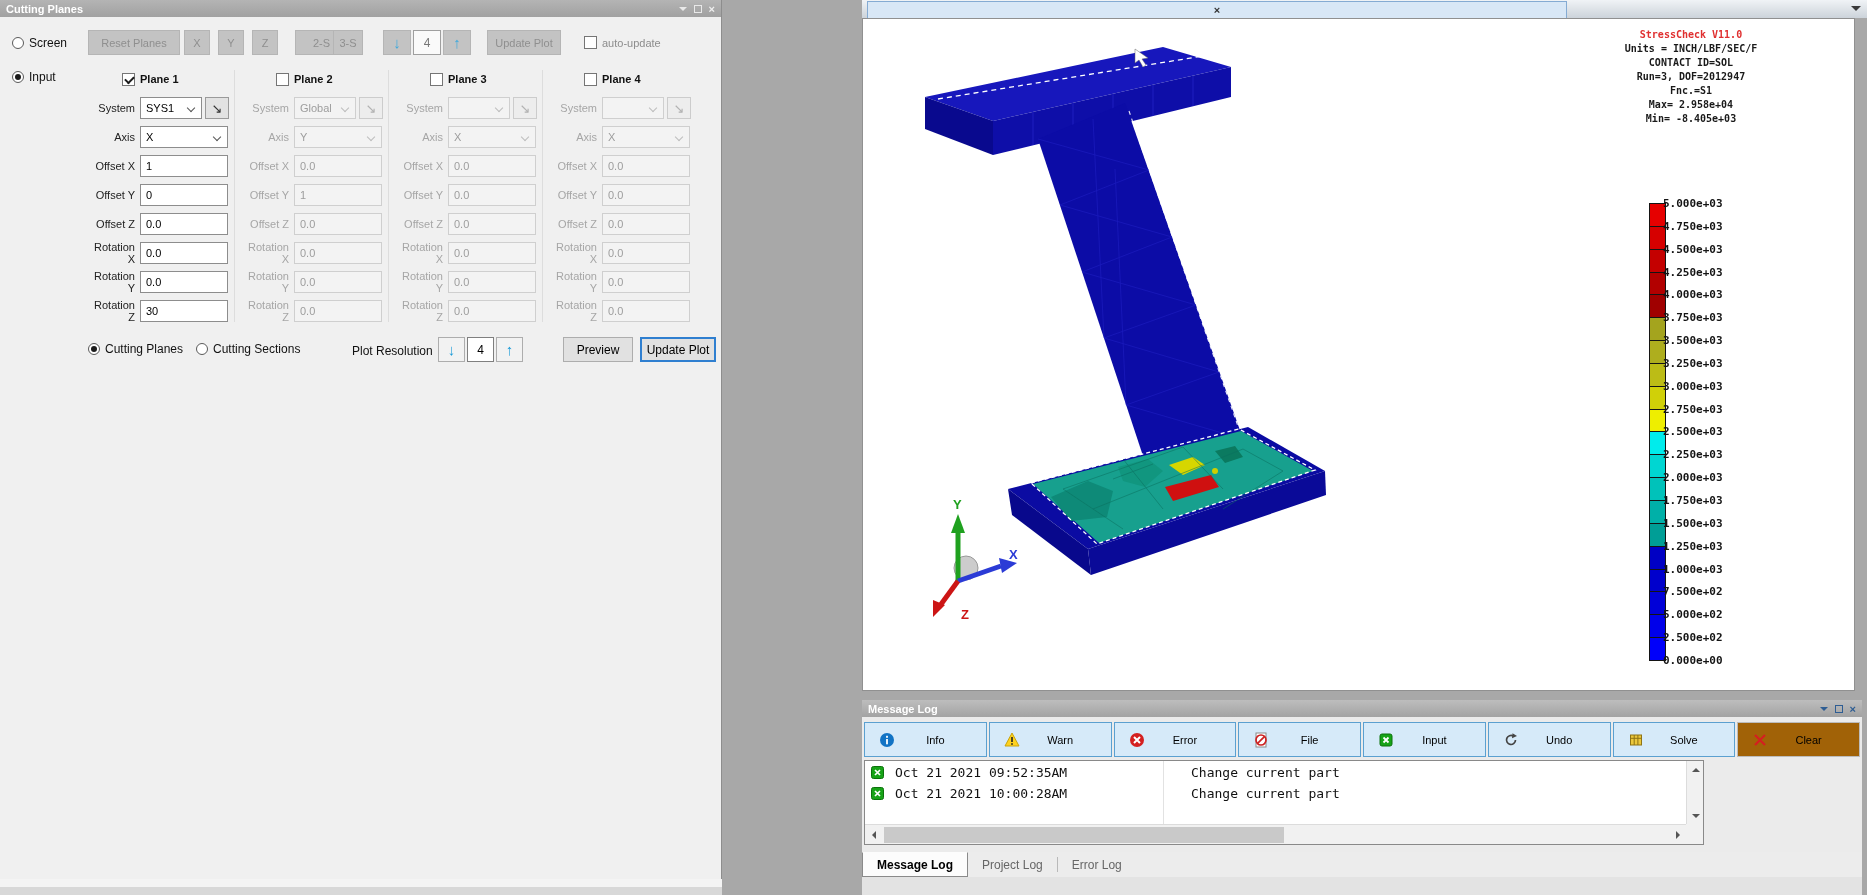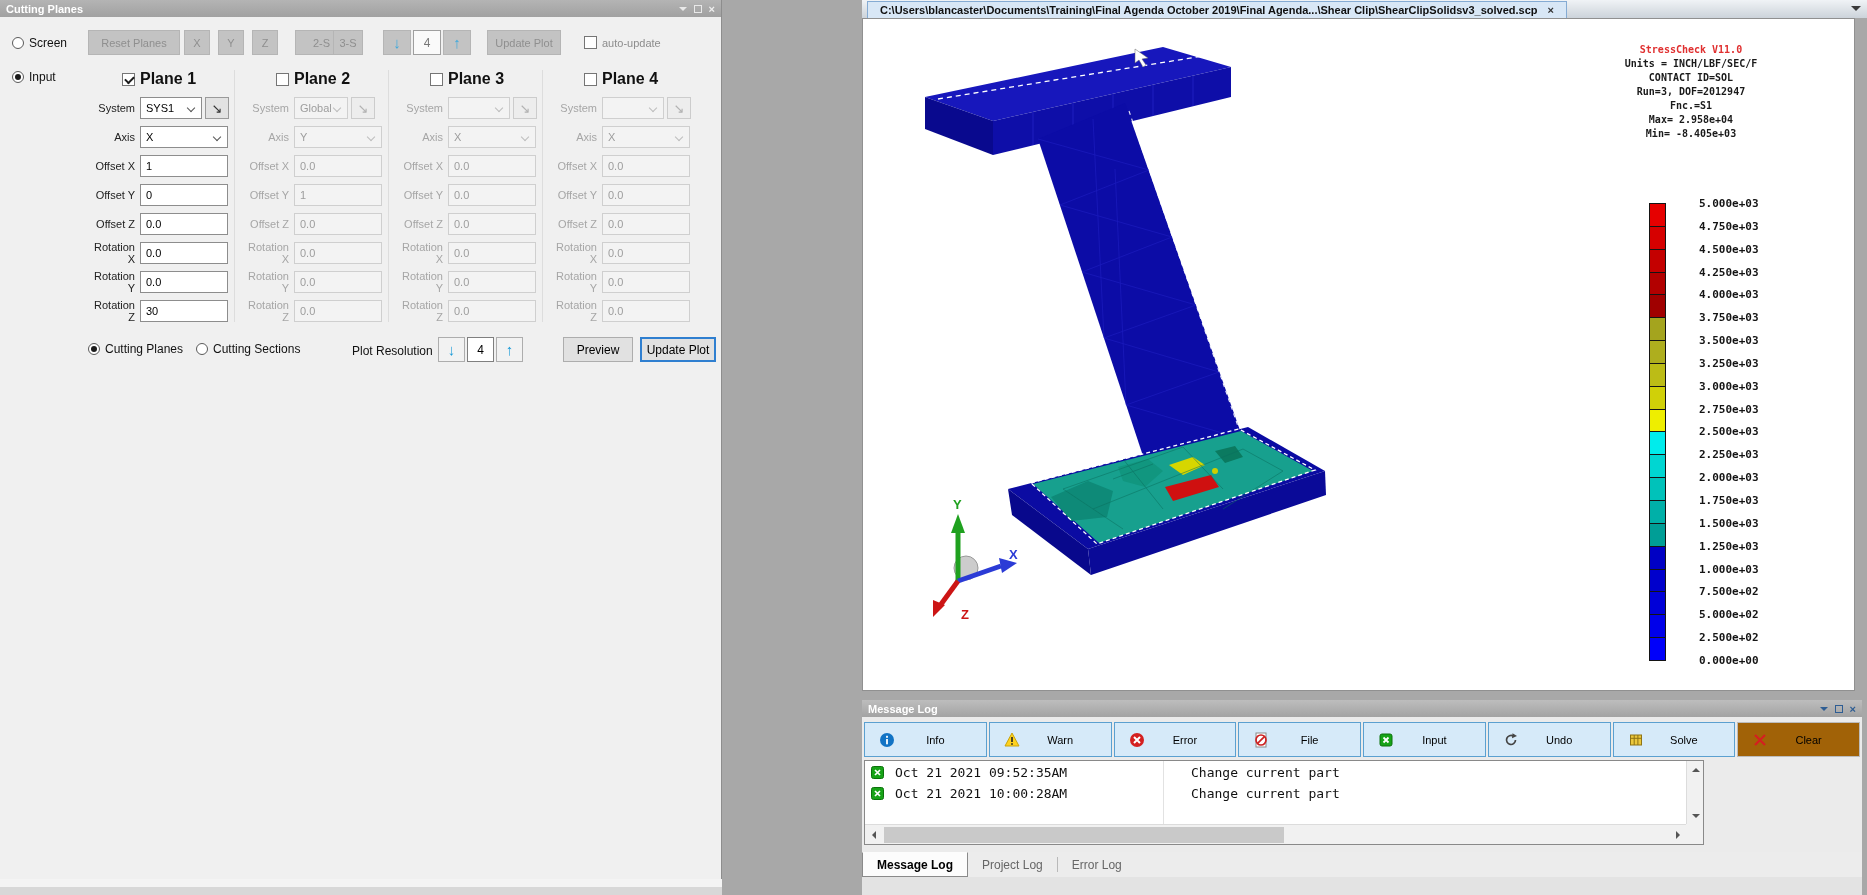--- a/index.html
+++ b/index.html
@@ -22,21 +22,21 @@
 
   .tbtn{position:absolute;top:30px;height:25px;background:#c3c3c3;border:1px solid #b5b5b5;color:#8f8f8f;
         font-size:11px;display:flex;align-items:center;justify-content:center}
   .spinbox{position:absolute;top:30px;height:25px;background:#fafafa;border:1px solid #9f9f9f;color:#777;
            font-size:12px;display:flex;align-items:center;justify-content:center}
   .bluearrow{color:#3fa9dd;font-weight:bold;font-size:15px;line-height:1}
   .cb{width:13px;height:13px;background:#fff;border:1px solid #757575;display:inline-block;position:relative;flex:none}
   .cb.checked::after{content:'';position:absolute;left:2px;top:2px;width:7px;height:4px;border:solid #1c1c1c;border-width:0 0 2px 2px;transform:rotate(-45deg)}
 
   .pgroup{position:absolute;top:68px;width:170px}
-  .pg-head{height:22px;display:flex;align-items:center;gap:5px;padding-left:36px;font-size:16px;color:#111;font-weight:bold}
+  .pg-head{height:22px;display:flex;align-items:center;gap:5px;padding-left:36px;font-size:11px;color:#111;font-weight:bold}
   .prow{display:flex;align-items:center;margin-top:7px;height:22px}
   .plabel{width:54px;text-align:right;font-size:11px;color:#222;flex:none;padding-right:5px}
   .tinput,.combo{height:22px;background:#fff;border:1px solid #8d8d8d;font-size:11px;color:#000;
                  display:flex;align-items:center;padding-left:5px}
   .tinput{width:88px}
   .combo{justify-content:flex-start;position:relative}
   .combo .chev{position:absolute;right:7px;top:7px;width:6px;height:6px;border:solid #555;border-width:0 0 1.7px 1.7px;transform:rotate(-45deg)}
   .pickbtn{width:24px;height:22px;margin-left:3px;background:#e2e2e2;border:1px solid #9a9a9a;color:#333;
            font-size:13px;display:flex;align-items:center;justify-content:center;flex:none}
   .pgroup.dis .plabel{color:#a6a6a6}
@@ -65,21 +65,21 @@
   .tab-drop{position:absolute;right:6px;top:6px;width:0;height:0;border:5px solid transparent;border-top-color:#3a3a3a}
 
   
   .viewport{position:absolute;left:862px;top:18px;width:993px;height:673px;background:#fff;border:1px solid #909090}
   .info-block{position:absolute;left:700px;top:10px;width:256px;text-align:center;
               font-family:"DejaVu Sans Mono",monospace;font-size:10px;font-weight:bold;color:#1a1a1a}
   .info-block div{margin-bottom:3px;letter-spacing:0}
   .info-title{color:#e03030}
   .legend-bar{position:absolute;left:786px;top:185px;width:17px;height:457px;display:flex;flex-direction:column}
   .lseg{flex:1;border:1px solid #141414;margin-top:-1px}
-  .legend-labels{position:absolute;left:836px;top:174px;width:96px}
+  .legend-labels{position:absolute;left:800px;top:174px;width:96px}
   .llab{height:22.85px;line-height:22.85px;font-family:"DejaVu Sans Mono",monospace;font-size:11px;font-weight:bold;color:#151515}
 
   
   .mlog{position:absolute;left:862px;top:700px;width:1000px;height:195px;background:#ebebeb}
   .ml-title{height:17px;background:linear-gradient(#bdbdbd,#a3a3a3);color:#fff;font-size:11px;font-weight:bold;
             display:flex;align-items:center;padding:0 6px}
   .ml-title .sp{flex:1}
   .ml-title .tri-dn{border-top-color:#2e5d93}
   .ml-title .pin-sq{border-color:#2e5d93}
   .ml-title .x-gl{color:#2e5d93}
@@ -198,21 +198,21 @@
       </div>
   </div>
 
   <div class="pgroup dis" style="left:240px">
     <div class="pg-head">
       <span class="cb"></span>
       <span>Plane 2</span>
     </div>
     <div class="prow">
         <span class="plabel">System</span>
-      <span class="combo" style="width:54px">
+      <span class="combo" style="width:62px">
           <span>Global</span>
           <span class="chev"></span>
         </span>
       <span class="pickbtn">↘</span>
       </div>
     <div class="prow">
         <span class="plabel">Axis</span>
       <span class="combo" style="width:88px">
           <span>Y</span>
           <span class="chev"></span>
@@ -353,21 +353,20 @@
       <span class="bluearrow">↑</span>
     </div>
   <div class="btm-btn" style="left:563px;width:70px">Preview</div>
   <div class="btm-btn focus" style="left:640px;width:76px">Update Plot</div>
 </div>
 <div class="status1"></div>
 <div class="status2"></div>
 
 <div class="tabbar">
   <div class="doc-tab">
-    <span>C:\Users\blancaster\Documents\Training\Final Agenda October 2019\Final Agenda...\Shear Clip\ShearClipSolidsv3_solved.scp</span>
     <span class="closex">×</span>
   </div>
   <span class="tab-drop"></span>
 </div>
 
 <div class="viewport">
   <svg width="991" height="671" viewBox="0 0 991 671">
 
     <g>
       <polygon points="62,78 300,28 368,48 130,102" fill="#1717bc"></polygon>
@@ -439,21 +438,21 @@
       <line x1="95" y1="562" x2="138" y2="547" stroke="#2b3bd6" stroke-width="5"></line>
       <polygon points="136,539 139,554 154,544" fill="#2b3bd6"></polygon>
       <text x="146" y="540" font-family="Liberation Sans, sans-serif" font-size="13" font-weight="bold" fill="#2b3bd6">X</text>
       <line x1="95" y1="562" x2="76" y2="588" stroke="#cc1515" stroke-width="5"></line>
       <polygon points="82,586 70,581 70,598" fill="#cc1515"></polygon>
       <text x="98" y="600" font-family="Liberation Sans, sans-serif" font-size="13" font-weight="bold" fill="#cc1515">Z</text>
     </g>
   </svg>
 
   <div class="info-block">
-    <div class="info-title" style="color: rgb(224, 48, 48); margin-top: 15px;">StressCheck V11.0</div>
+    <div class="info-title" style="color: rgb(224, 48, 48);">StressCheck V11.0</div>
     <div>Units = INCH/LBF/SEC/F</div>
     <div>CONTACT ID=SOL</div>
     <div>Run=3, DOF=2012947</div>
     <div>Fnc.=S1</div>
     <div>Max= 2.958e+04</div>
     <div>Min= -8.405e+03</div>
   </div>
 
   <div class="legend-bar">
       <div class="lseg" style="background: rgb(230, 0, 0);"></div>

